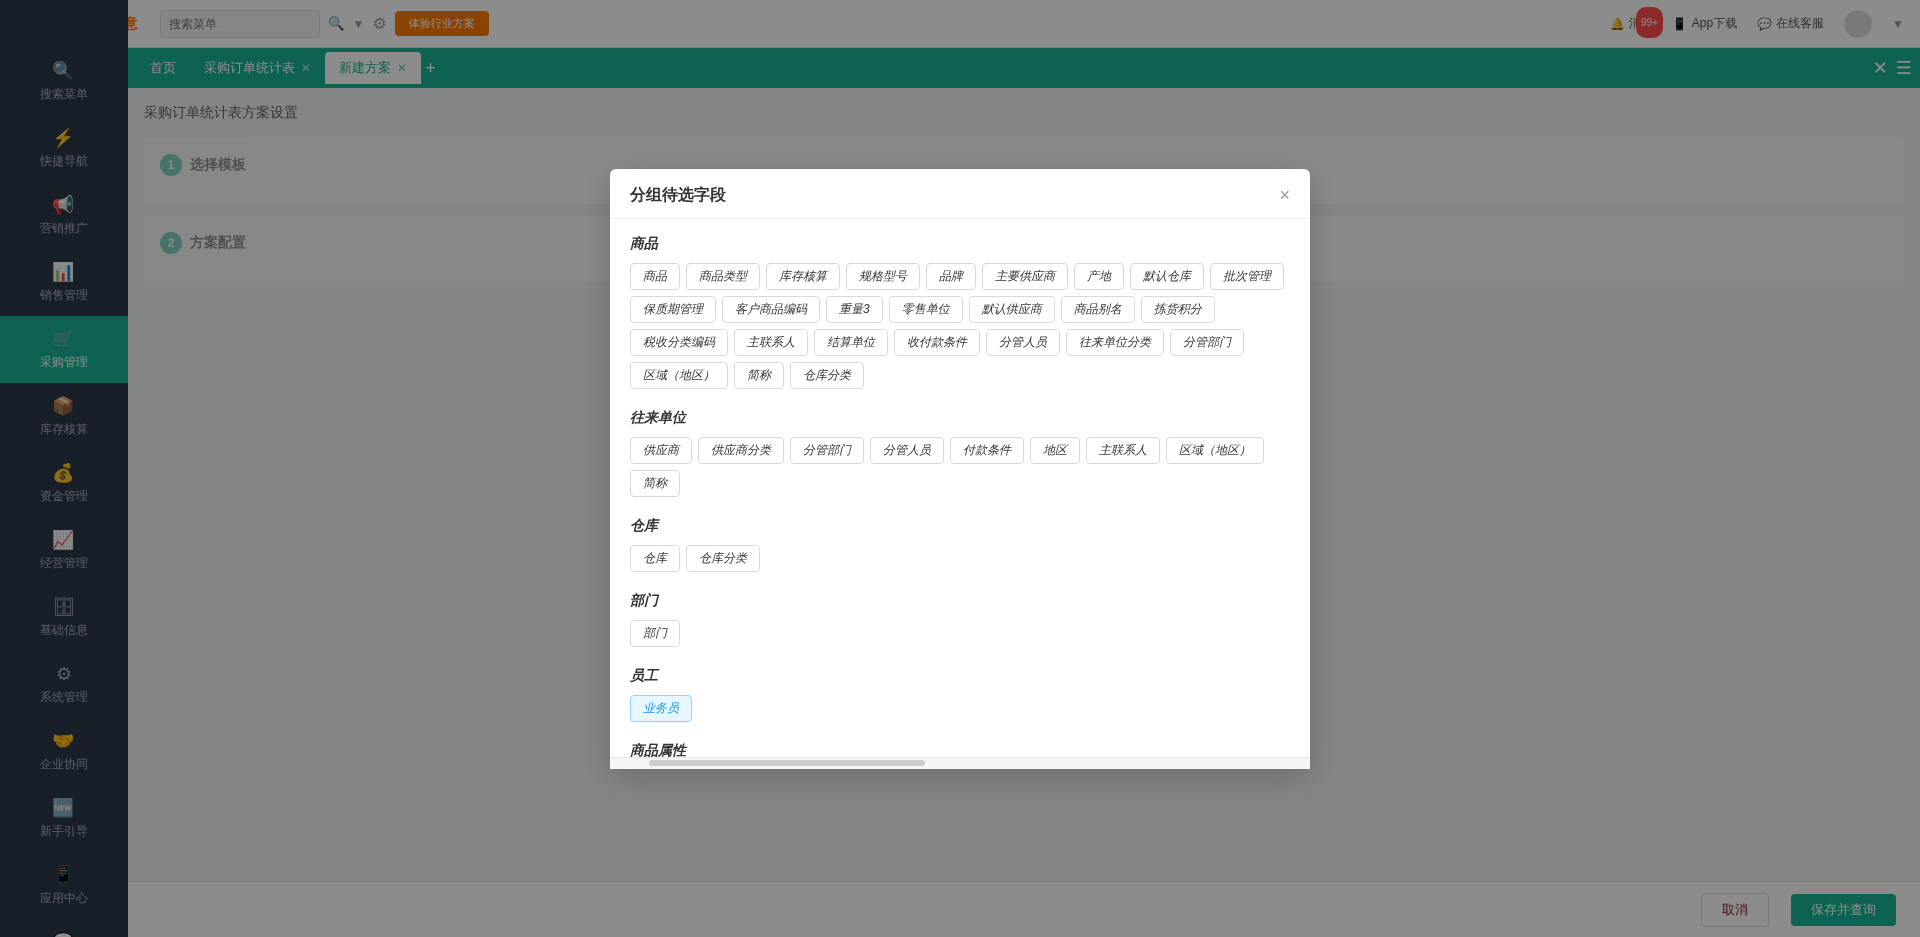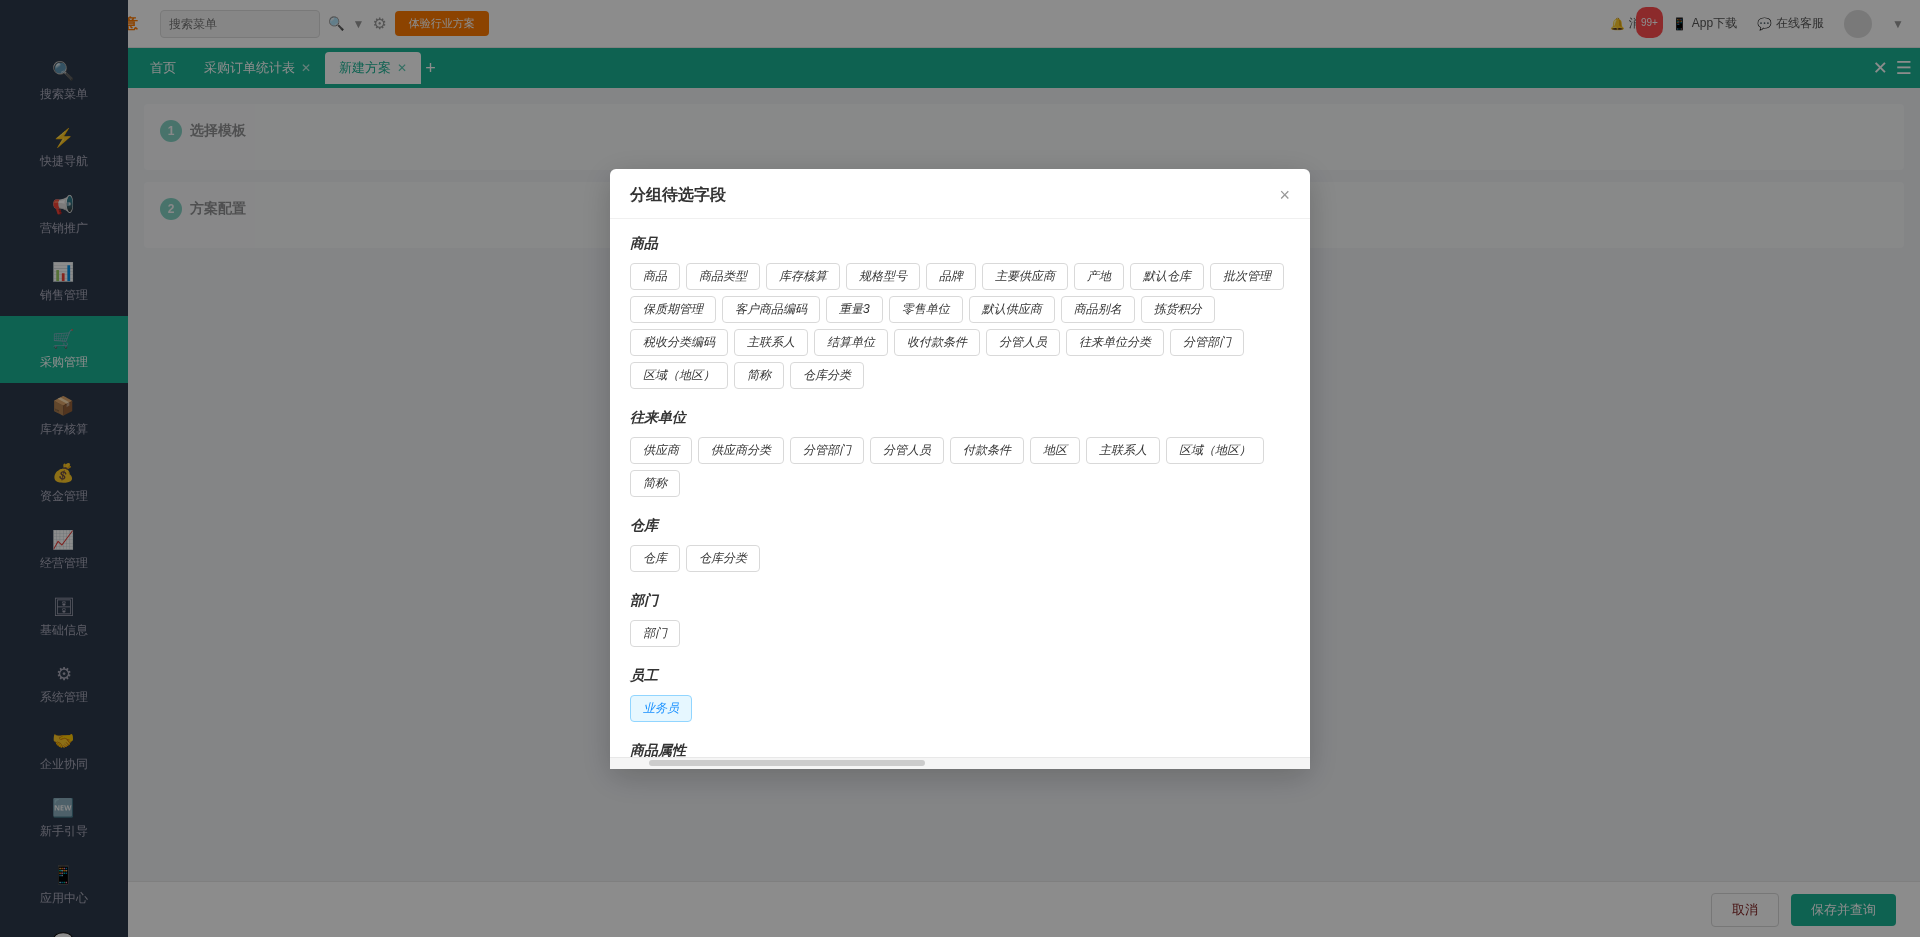--- a/index.html
+++ b/index.html
@@ -209,21 +209,21 @@
       padding: 0 24px;
       gap: 12px;
       z-index: 99;
     }
     .btn-cancel {
       padding: 7px 20px; border: 1px solid #d9d9d9; border-radius: 4px;
       background: white; cursor: pointer; font-size: 13px; color: #7f1d1d;
     }
     .btn-save {
       padding: 7px 20px; border: none; border-radius: 4px;
-      background: #1ab394; color: white; cursor: pointer; font-size: 13px;
+      background: #1ab394; color: white; cursor: pointer; font-size: 13px; margin-left: 10px;
     }
   </style>
 </head>
 <body>
 
 <div class="topbar">
   <div class="logo-area">
     <div class="logo-icon">畅</div>
     <div class="logo-text">
       <div>畅捷通好生意</div>
@@ -331,20 +331,21 @@
       </div>
     </div>
   <span class="tab-add">+</span>
   <div style="margin-left:auto;display:flex;align-items:center;gap:8px">
     <span style="color:white;font-size:18px;cursor:pointer">✕</span>
     <span style="color:white;font-size:18px;cursor:pointer">☰</span>
   </div>
 </div>
 
 <div class="main">
+  <div class="page-title">采购订单统计表方案设置</div>
   <div class="form-section">
     <div class="step-header">
       <div class="step-num">1</div>
       <span>选择模板</span>
     </div>
   </div>
   <div class="form-section">
     <div class="step-header">
       <div class="step-num">2</div>
       <span>方案配置</span>

